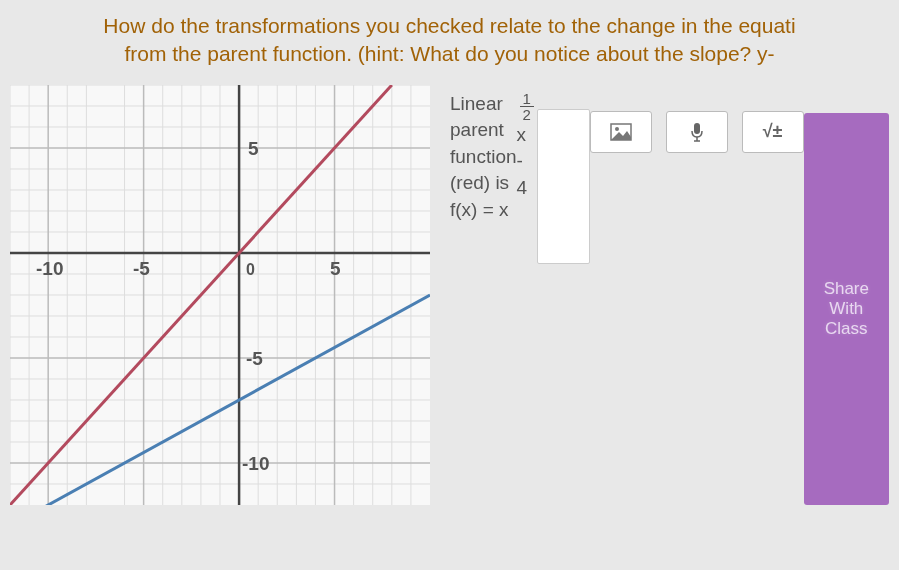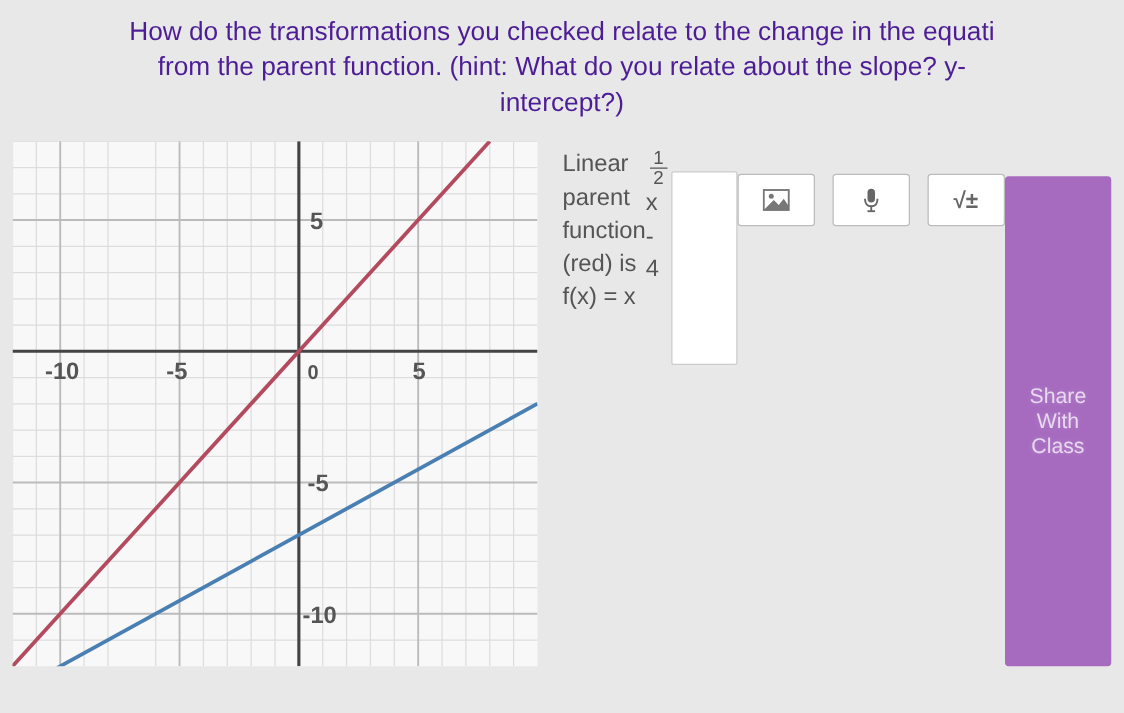--- a/index.html
+++ b/index.html
@@ -10,21 +10,21 @@
       font-family: Arial, sans-serif;
       color: #3a3a3a;
       overflow: hidden;
     }
     .question-header {
       padding: 12px 30px 8px 30px;
       text-align: center;
       font-size: 21px;
       font-weight: 500;
       line-height: 1.35;
-      color: #4c1d95;
+      color: #a16207;
     }
     .content-row {
       display: flex;
       padding: 8px 10px 10px 10px;
       gap: 20px;
     }
     .chart-container {
       width: 420px;
       height: 420px;
       background: #f8f8f8;
@@ -91,22 +91,21 @@
       cursor: pointer;
       width: fit-content;
       text-shadow: 0 0 4px rgba(255,255,255,.2);
     }
   </style>
 </head>
 <body>
 
 <div class="question-header">
   <span>How do the transformations you checked relate to the change in the equati</span><br>
-  <span>from the parent function. (hint: What do you relate about the slope? y-</span><br>
-  <span>intercept?)</span>
+  <span>from the parent function. (hint: What do you notice about the slope? y-</span><br>
 </div>
 
 <div class="content-row">
 
   <div class="chart-container">
     <svg class="chart-svg" viewBox="0 0 420 420">
       <g stroke="#ddd" stroke-width="1">
         <line x1="0" y1="0" x2="0" y2="420"></line>
           <line x1="19.09" y1="0" x2="19.09" y2="420"></line>
           <line x1="57.27" y1="0" x2="57.27" y2="420"></line>

